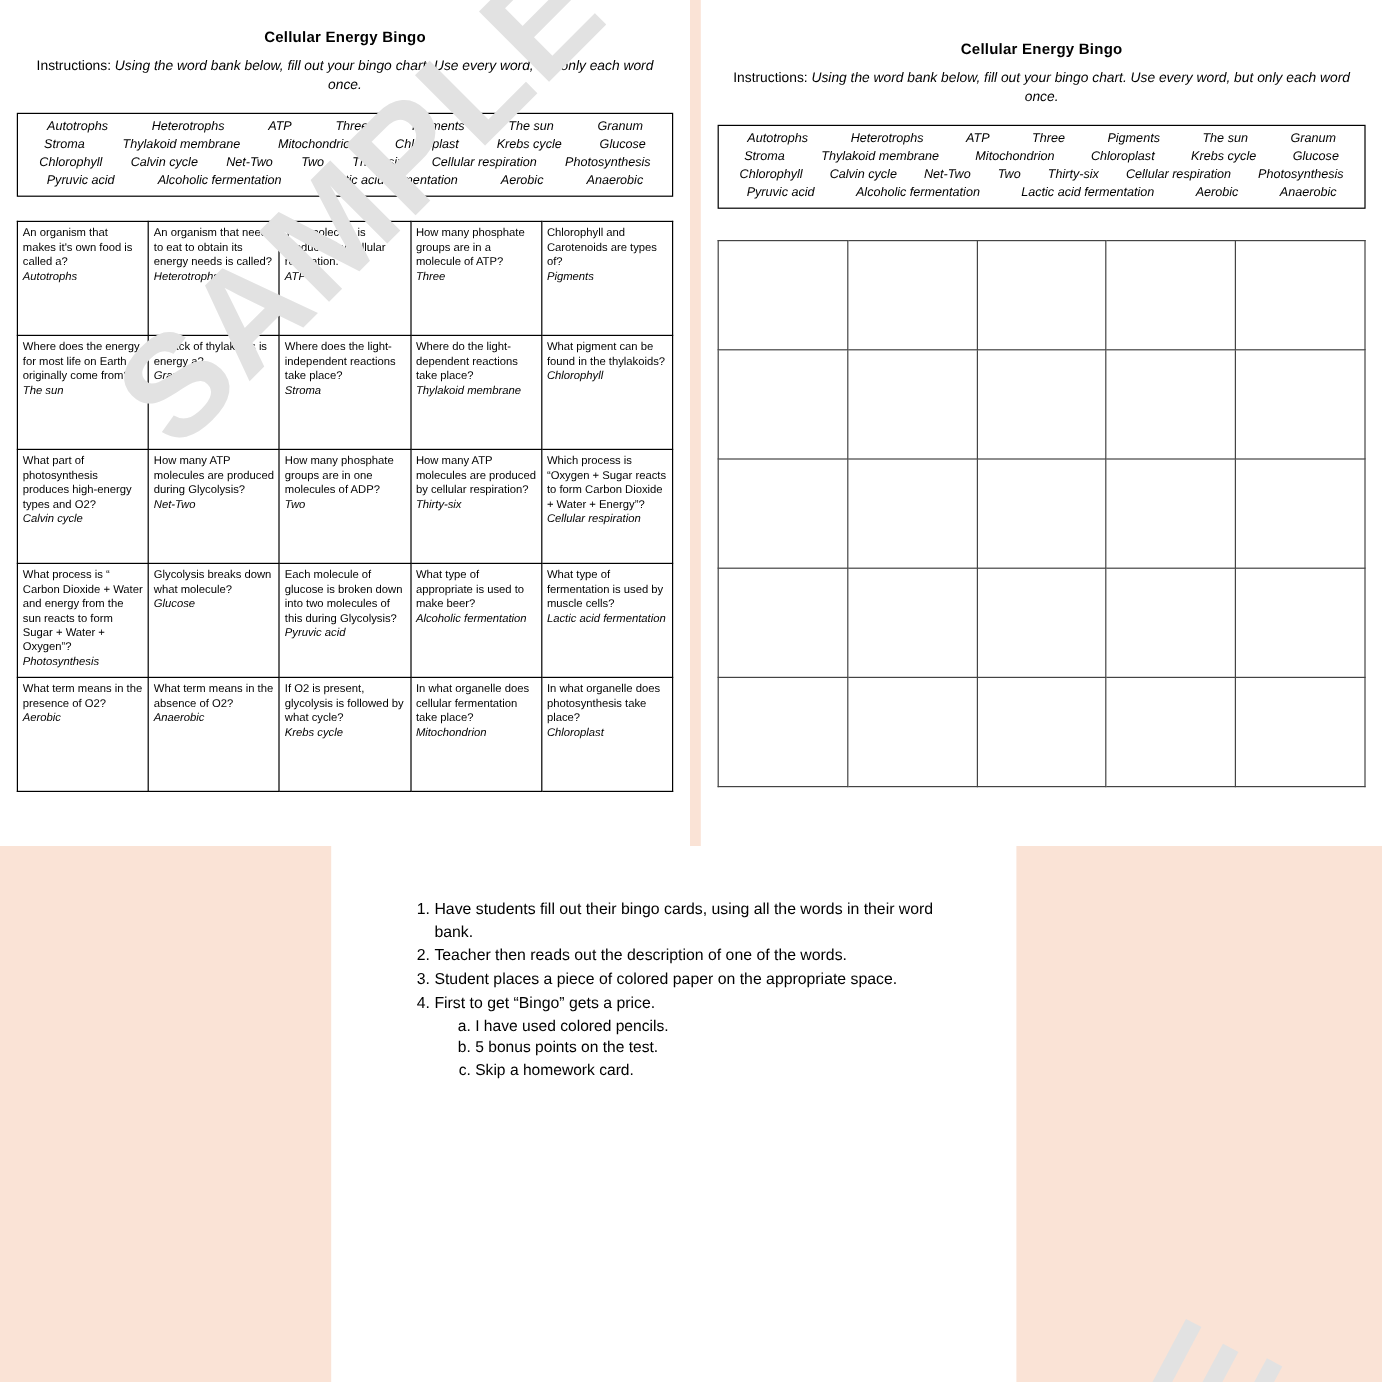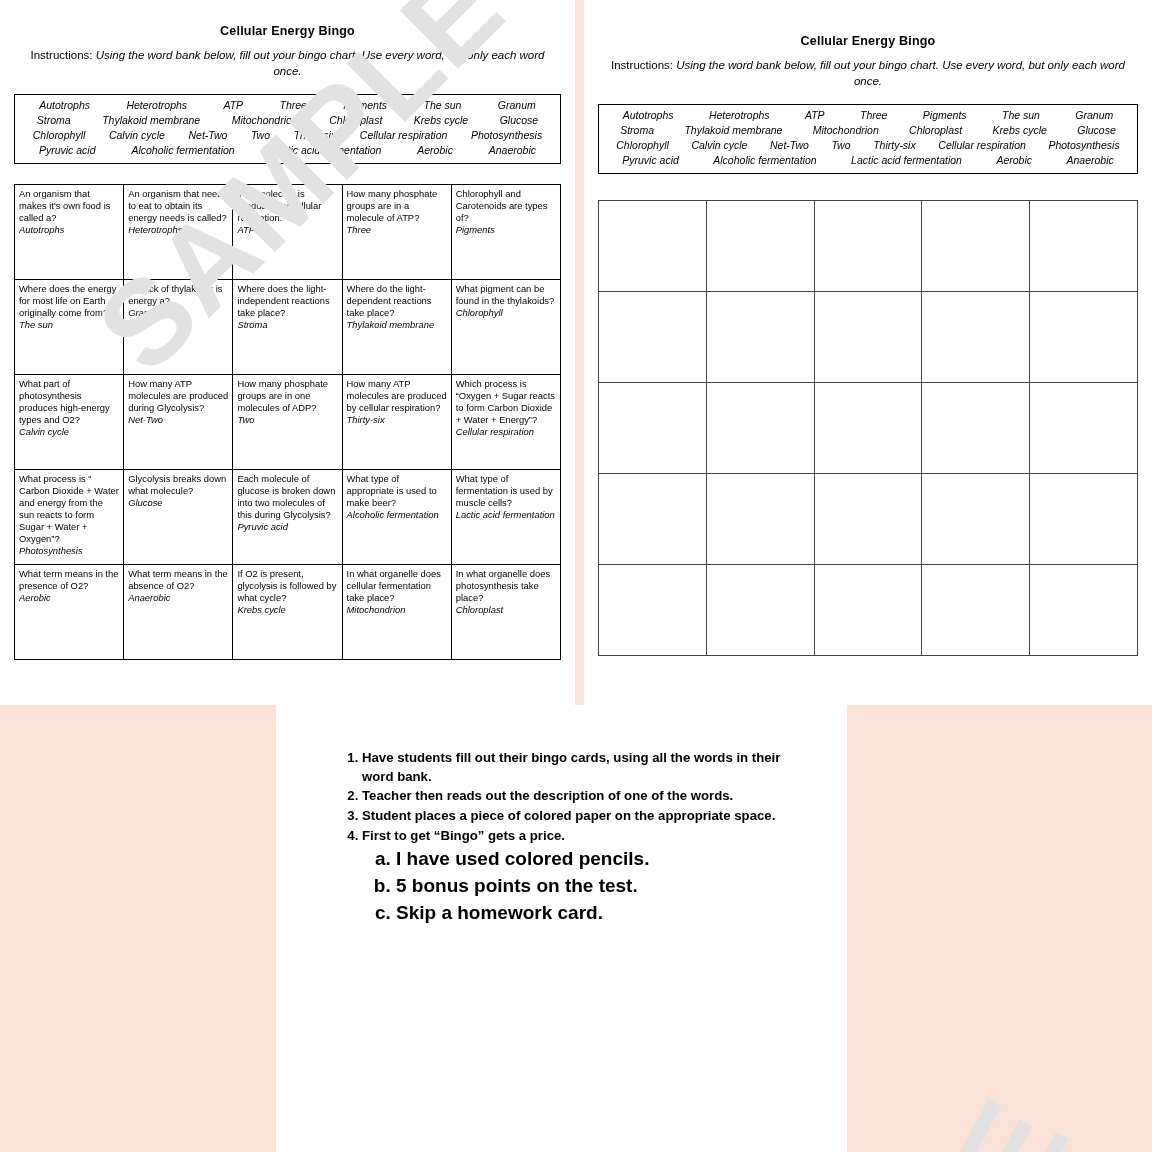--- a/index.html
+++ b/index.html
@@ -119,26 +119,26 @@
     font-size:14px;
     font-weight:400;
     margin:0 0 12px 0;
   }
   ol.dir-list{
     margin:0;
     padding-left:22px;
     font-size:13.2px;
     line-height:1.42;
   }
-  ol.dir-list > li{margin-bottom:1px;font-weight:bold;}
+  ol.dir-list > li{margin-bottom:1px;}
   ol.sub-list{
     list-style-type:lower-alpha;
     margin:0 0 0 0;
     padding-left:34px;
-    font-size:19px;
+    font-size:13px;
     line-height:1.42;
   }
 
   
   .wm{
     position:absolute;
     color:#e2e2e2;
     font-family:"Liberation Sans", sans-serif;
     font-weight:700;
     letter-spacing:2px;

